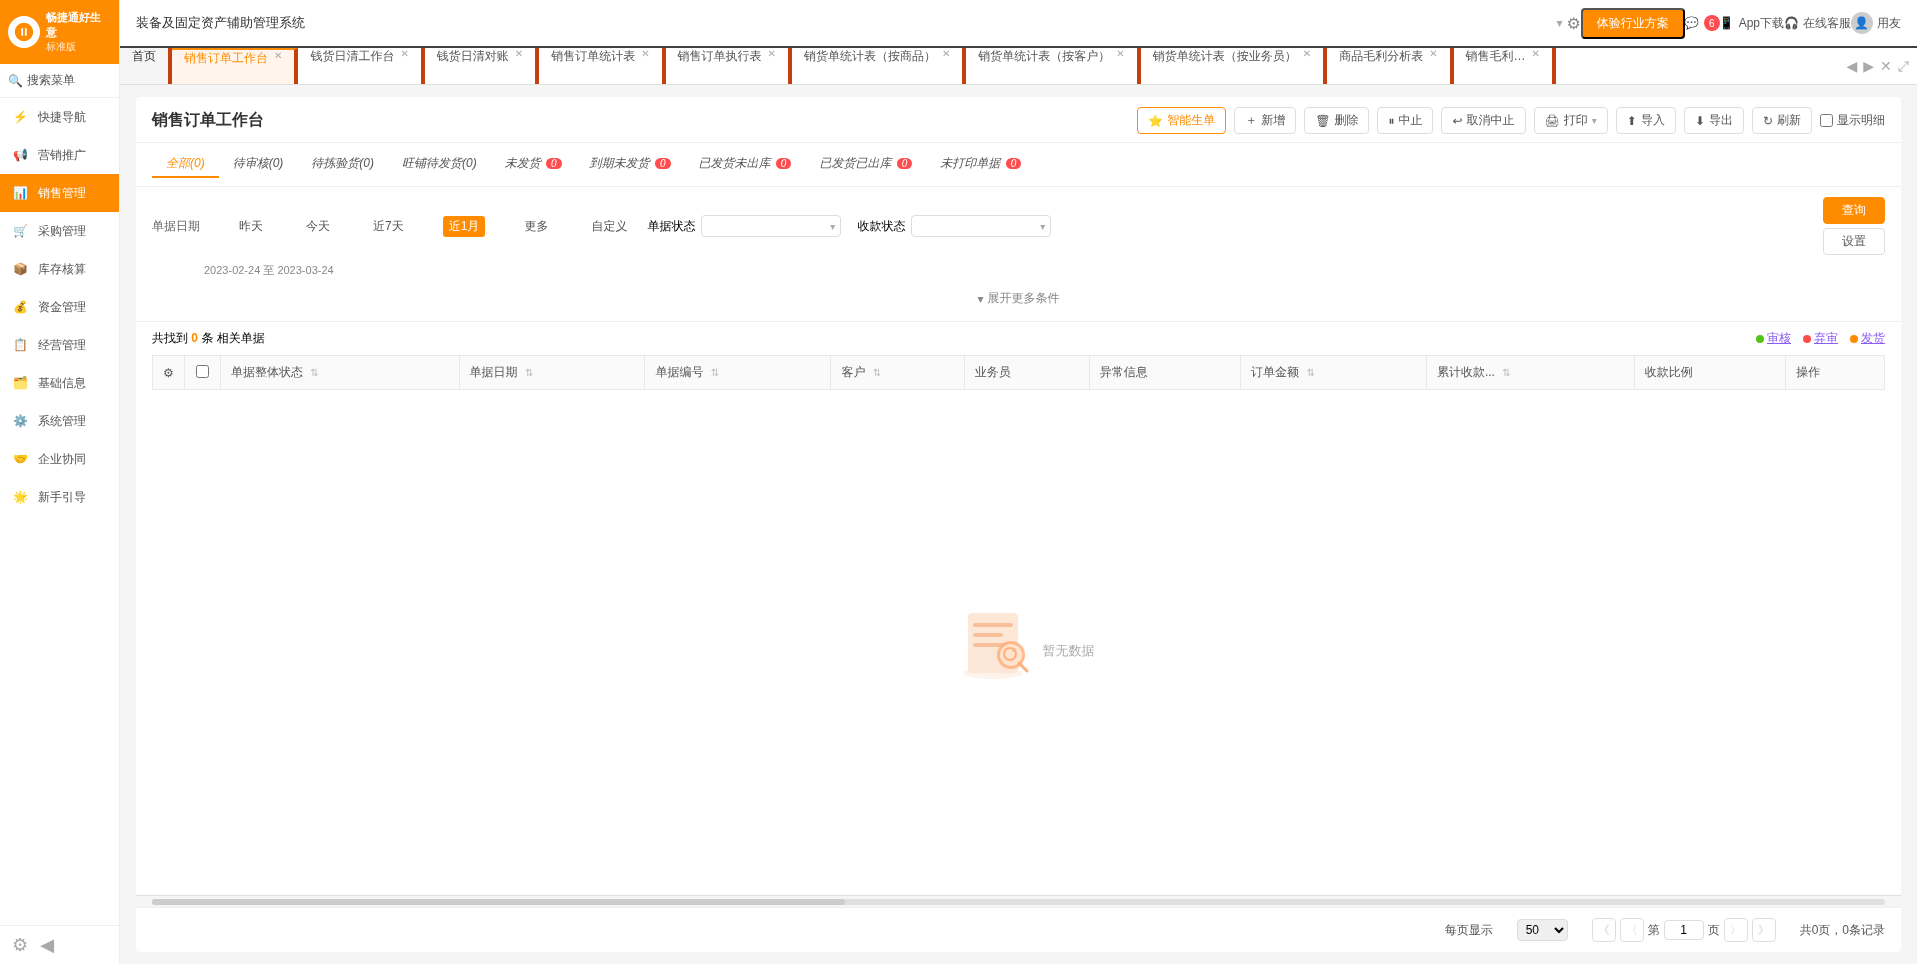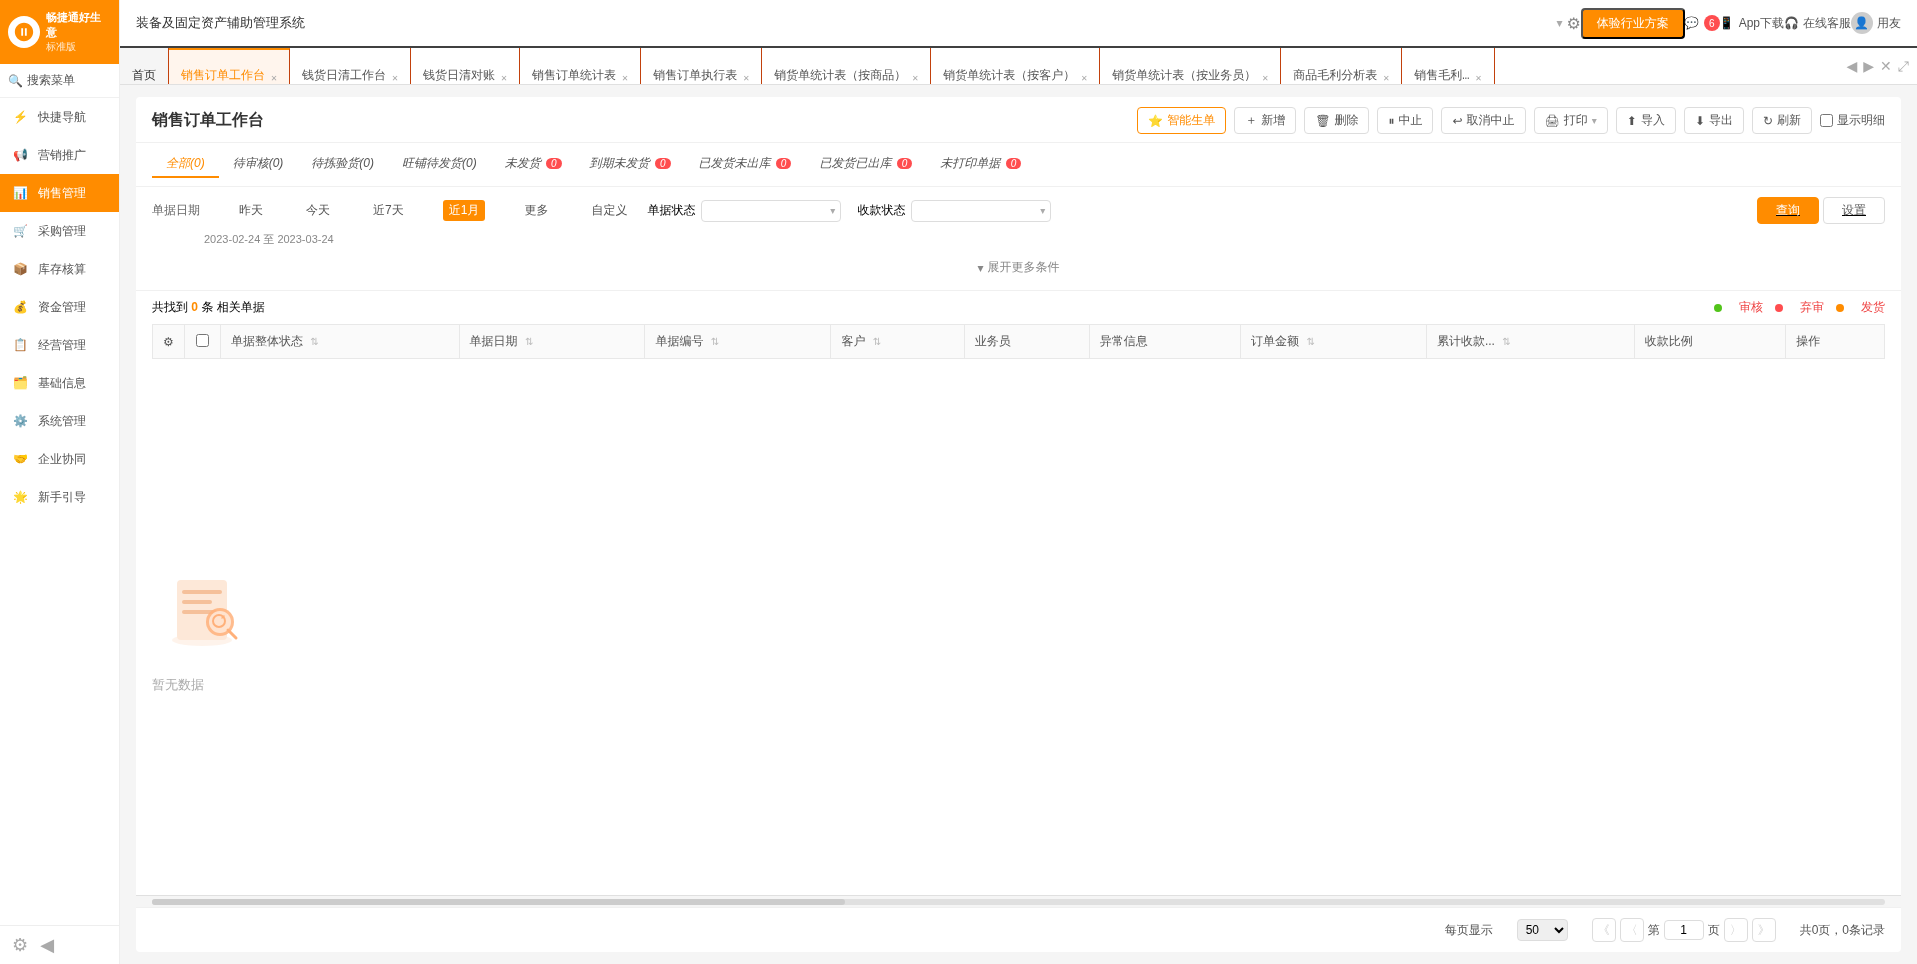--- a/index.html
+++ b/index.html
@@ -20,21 +20,21 @@
     .main { flex: 1; display: flex; flex-direction: column; overflow: hidden; }
 
     
     .top-header { height: 48px; background: #fff; border-bottom: 2px solid #404040; display: flex; align-items: center; padding: 0 16px; gap: 0; }
     .header-btn { display: flex; align-items: center; gap: 4px; cursor: pointer; color: #555; font-size: 12px; }
     .header-btn .badge { background: #ff4d4f; color: #fff; border-radius: 50%; width: 16px; height: 16px; font-size: 10px; display: flex; align-items: center; justify-content: center; }
     .experience-btn { background: #ff8c00; color: #fff; padding: 5px 14px; border-radius: 4px; cursor: pointer; font-size: 12px; }
 
     
     .tab-bar { background: #fff; border-bottom: 1px solid #e0e0e0; display: flex; align-items: center; overflow: hidden; min-height: 36px; }
-    .tab-item { display: flex; align-items: flex-end; padding: 0 12px; height: 36px; cursor: pointer; font-size: 12px; color: #555; border-right: 1px solid #c2410c; white-space: nowrap; gap: 4px; flex-shrink: 0; font-family: Liberation Mono, monospace; }
+    .tab-item { display: flex; align-items: flex-start; padding: 0 12px; height: 36px; cursor: pointer; font-size: 12px; color: #555; border-right: 4px solid #c2410c; white-space: nowrap; gap: 4px; flex-shrink: 0; }
     .tab-item.home { background: #f5f5f5; color: #333; font-weight: 500; }
     .tab-item.active { background: #fff5ed; color: #ff8c00; border-top: 2px solid #ff8c00; }
     .tab-item .close-x { color: #aaa; font-size: 10px; margin-left: 2px; }
     .tab-bar-end { display: flex; align-items: center; margin-left: auto; padding: 0 8px; gap: 6px; }
     .tab-bar-end span { cursor: pointer; color: #888; font-size: 16px; }
 
     
     .page-content { flex: 1; overflow: auto; padding: 12px 16px; background: #f5f5f5; display: flex; flex-direction: column; gap: 0; }
     .page-inner { background: #fff; border-radius: 4px; flex: 1; display: flex; flex-direction: column; }
 
@@ -64,35 +64,35 @@
     .select-field { display: flex; align-items: center; gap: 6px; }
     .select-input { border: 1px solid #ddd; border-radius: 4px; padding: 3px 24px 3px 8px; font-size: 12px; color: #555; background: #fff; appearance: none; min-width: 140px; cursor: pointer; position: relative; }
     .select-wrapper { position: relative; display: inline-flex; align-items: center; }
     .select-wrapper::after { content: '▾'; position: absolute; right: 6px; color: #aaa; font-size: 10px; pointer-events: none; }
     .expand-btn { display: flex; align-items: center; gap: 4px; color: #888; cursor: pointer; font-size: 12px; justify-content: center; padding: 4px 0; }
 
     
     .table-area { flex: 1; display: flex; flex-direction: column; padding: 0 16px; }
     .table-summary { display: flex; align-items: center; justify-content: space-between; padding: 8px 0; }
     .table-actions { display: flex; gap: 12px; }
-    .table-action-btn { display: flex; align-items: center; gap: 17px; color: #ef4444; cursor: pointer; font-size: 12px; }
+    .table-action-btn { display: flex; align-items: center; gap: 3px; color: #8b5cf6; cursor: pointer; font-size: 12px; text-decoration: underline; }
     .table-action-btn .dot { width: 8px; height: 8px; border-radius: 50%; display: inline-block; }
     .table-action-btn .dot.green { background: #52c41a; }
     .table-action-btn .dot.red { background: #ff4d4f; }
     .table-action-btn .dot.orange { background: #ff8c00; }
 
     
     .data-table { width: 100%; border-collapse: collapse; font-size: 12px; }
     .data-table th { background: #fafafa; border: 1px solid #e8e8e8; padding: 8px 10px; text-align: left; color: #555; font-weight: normal; white-space: nowrap; }
     .data-table th .sort-icon { color: #bbb; margin-left: 4px; font-size: 10px; }
     .data-table .check-col { width: 36px; text-align: center; }
     .data-table .config-col { width: 32px; text-align: center; }
 
     
-    .empty-state { display: flex; flex-direction: column; align-items: flex-start; justify-content: center; flex: 1; padding: 60px 0; }
+    .empty-state { display: flex; flex-direction: row; align-items: center; justify-content: center; flex: 1; padding: 60px 0; }
     .empty-text { color: #aaa; font-size: 13px; margin-top: 16px; }
 
     
     .pagination { display: flex; align-items: center; justify-content: flex-end; padding: 10px 16px; border-top: 1px solid #f0f0f0; gap: 24px; }
     .pagination-label { color: #555; font-size: 12px; }
     .pagination-select { border: 1px solid #ddd; border-radius: 4px; padding: 2px 4px; font-size: 12px; }
     .pagination-nav { display: flex; align-items: center; gap: 4px; }
     .page-btn { width: 24px; height: 24px; display: flex; align-items: center; justify-content: center; border: 1px solid #ddd; border-radius: 4px; cursor: pointer; color: #555; font-size: 12px; }
     .page-btn.disabled { color: #ccc; cursor: not-allowed; }
     .page-input { border: 1px solid #ddd; border-radius: 4px; padding: 2px 6px; width: 40px; text-align: center; font-size: 12px; }
@@ -361,21 +361,21 @@
           </div>
 
           <div class="select-field">
             <label>收款状态</label>
             <div class="select-wrapper">
               <select class="select-input">
                 <option value=""></option>
               </select>
             </div>
           </div>
-          <div style="display:flex;flex-direction:row;align-items:flex-end;margin-left:auto;gap:4px;text-decoration:underline;">
+          <div style="display:flex;flex-direction:column;align-items:flex-end;margin-left:auto;gap:4px;">
             <button class="toolbar-btn primary" style="background:#ff8c00;color:#fff;border-color:#ff8c00;padding:4px 18px;">查询</button>
             <button class="toolbar-btn" style="padding:4px 18px;">设置</button>
           </div>
         </div>
         <div class="search-row">
           <span class="date-range" style="margin-left:52px;">2023-02-24 至 2023-03-24</span>
         </div>
         <div class="expand-btn">
           <span>▾</span>
           <span>展开更多条件</span>

